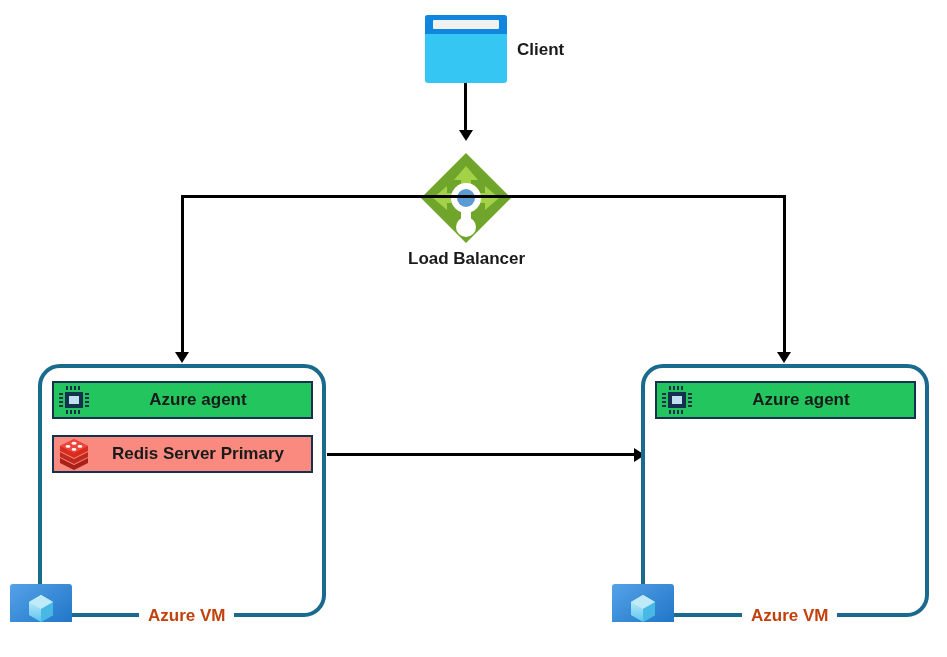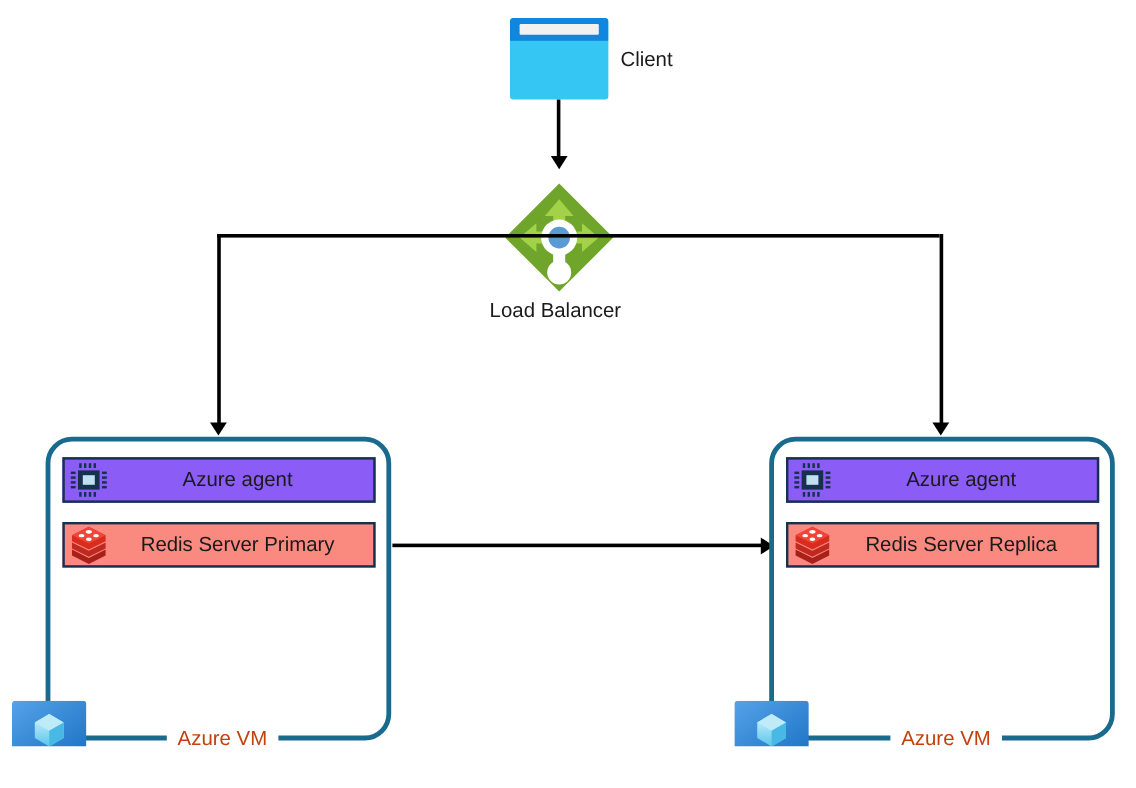--- a/index.html
+++ b/index.html
@@ -9,20 +9,21 @@
   }
   body {
     font-family: "Liberation Sans", sans-serif;
   }
   #canvas {
     position: relative;
     width: 947px;
     height: 622px;
     background: #ffffff;
     overflow: hidden;
+    font-weight: bold;
   }
 
   
   .label {
     position: absolute;
     color: #1a1a1a;
     font-size: 17px;
     line-height: 1;
     white-space: nowrap;
   }
@@ -100,21 +101,21 @@
     height: 38px;
   }
   .row .row-label {
     flex: 1;
     text-align: center;
     font-size: 17px;
     color: #1a1a1a;
     white-space: nowrap;
     padding-right: 6px;
   }
-  .row.agent  { background: #8b5cf6; }
+  .row.agent  { background: #22c55e; }
   .row.redis  { background: #FA8A80; }
 
   .row-icon {
     width: 34px;
     height: 32px;
     margin-left: 3px;
     flex: 0 0 auto;
     position: relative;
   }
 
@@ -277,37 +278,20 @@
             <rect x="28" y="13" width="4" height="2"></rect>
           <rect x="28" y="17" width="4" height="2"></rect>
             <rect x="28" y="21" width="4" height="2"></rect>
         </g>
         <rect x="12" y="12" width="10" height="8" fill="#BEE0F0"></rect>
       </svg>
     </div>
     <div class="row-label">Azure agent</div>
   </div>
 
-  <div class="row redis" style="left:655px; top:435px; width:261px;">
-    <div class="row-icon">
-      <svg width="34" height="32" viewBox="0 0 34 32" xmlns="http://www.w3.org/2000/svg">
-        <polygon points="3,20 17,27 31,20 31,25 17,32 3,25" fill="#A82018"></polygon>
-        <polygon points="3,14 17,21 31,14 31,19 17,26 3,19" fill="#C0291F"></polygon>
-        <polygon points="3,8 17,1 31,8 31,13 17,20 3,13" fill="#D82C1F"></polygon>
-        <polygon points="3,8 17,1 31,8 17,15" fill="#F0453A"></polygon>
-        <g fill="#FFFFFF">
-          <ellipse cx="17" cy="5.2" rx="2.6" ry="1.5"></ellipse>
-          <ellipse cx="11" cy="8.4" rx="2.4" ry="1.4"></ellipse>
-          <ellipse cx="23" cy="8.4" rx="2.4" ry="1.4"></ellipse>
-          <ellipse cx="17" cy="11.4" rx="2.4" ry="1.4"></ellipse>
-        </g>
-      </svg>
-    </div>
-    <div class="row-label">Redis Server Replica</div>
-  </div>
 
   <div class="border-label" style="left:742px; top:607px;">Azure VM</div>
 
   <div class="vm-icon" style="left:612px; top:584px;">
     <svg width="62" height="62" viewBox="0 0 62 62" xmlns="http://www.w3.org/2000/svg">
       <defs>
         <linearGradient id="vmg1b" x1="0" y1="0" x2="1" y2="1">
           <stop offset="0%" stop-color="#55A2E8"></stop>
           <stop offset="100%" stop-color="#1B72C4"></stop>
         </linearGradient>

